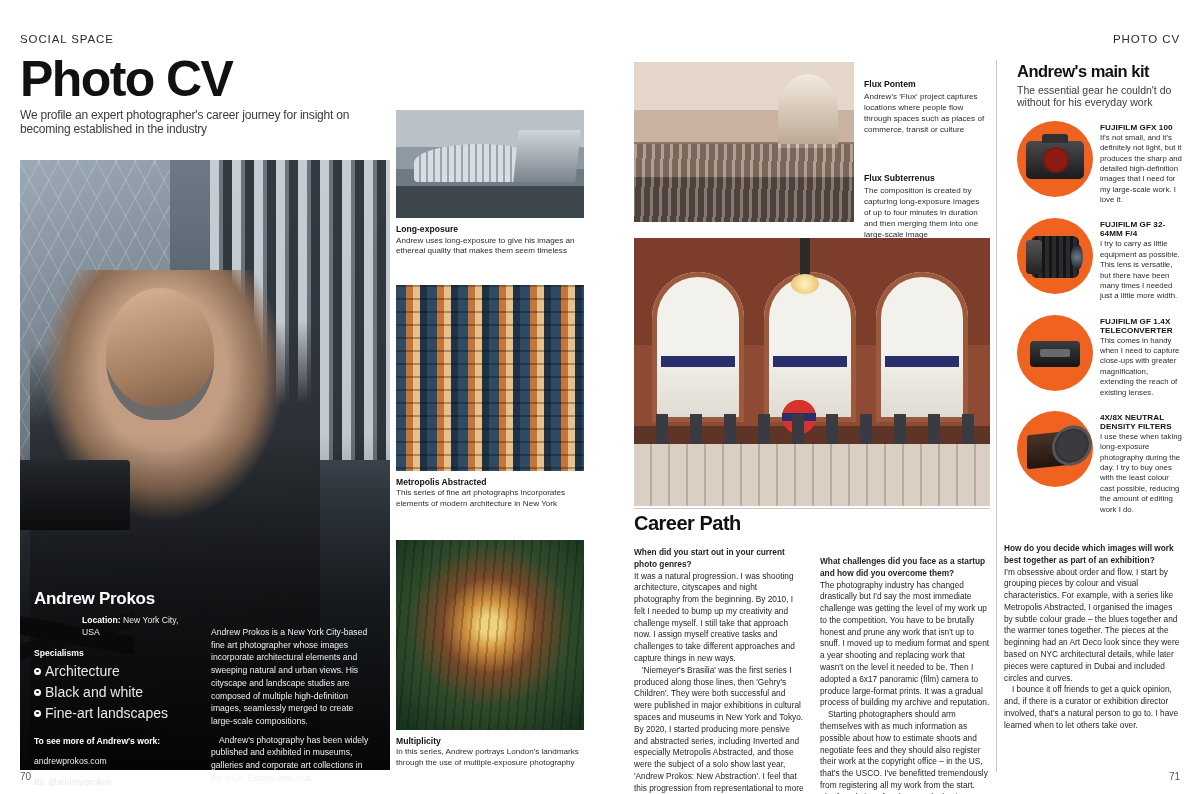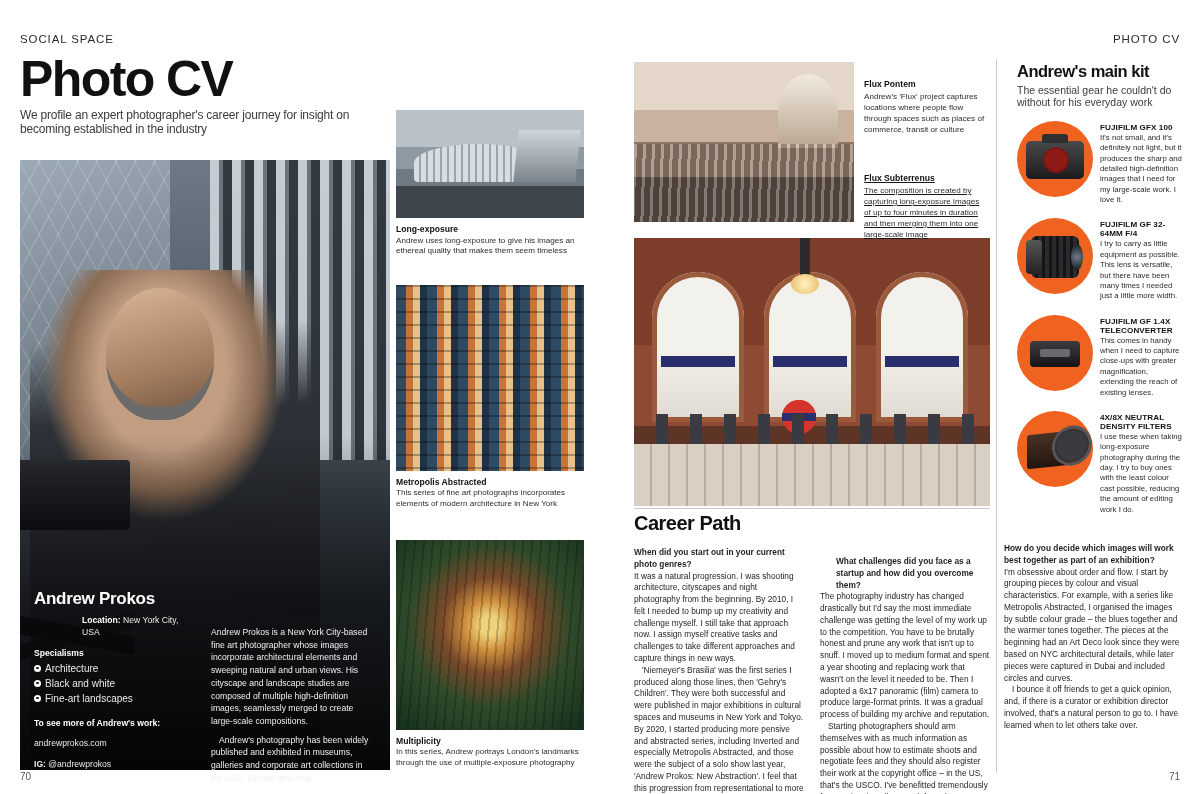--- a/index.html
+++ b/index.html
@@ -93,21 +93,21 @@
 
   
   .bio{
     position:absolute;left:34px;top:589px;width:160px;color:#fff;
   }
   .bio .name{font-size:17px;font-weight:700;letter-spacing:-.3px;margin:0 0 5px;}
   .bio .line{font-size:8.6px;line-height:1.45;margin:0 0 2px;color:#e9e9e9;padding-left:48px;}
   .bio .line b{color:#fff;}
   .bio .sub{font-size:8.6px;font-weight:700;margin:9px 0 3px;color:#fff;}
   .bio ul{list-style:none;margin:0;padding:0;}
-  .bio li{font-size:10px;line-height:1.5;color:#e9e9e9;display:flex;gap:4px;align-items:center;}
+  .bio li{font-size:14px;line-height:1.5;color:#e9e9e9;display:flex;gap:4px;align-items:center;}
   .dot{
     width:7px;height:7px;border-radius:50%;background:#fff;display:inline-block;
     flex:0 0 auto;position:relative;
   }
   .dot:after{content:"";position:absolute;left:2.4px;top:2.4px;width:2.2px;height:2.2px;background:#1a1a1a;border-radius:50%;}
   .bio .cta{font-size:8.6px;font-weight:700;margin:12px 0 2px;}
   .bio .url{font-size:8.6px;line-height:1.5;color:#e9e9e9;}
 
   .biotext{
     position:absolute;left:205px;top:620px;width:172px;color:#f0f0f0;
@@ -206,32 +206,32 @@
   }
   .img-subt .lamp:after{
     content:"";position:absolute;left:-9px;top:36px;width:28px;height:20px;border-radius:50%;
     background:radial-gradient(circle,#fff3c4,#e7b95f);
   }
 
   .colr-cap{position:absolute;left:864px;width:122px;}
   .colr-cap h4{font-size:8.6px;font-weight:700;margin:16px 0 2px;color:#111;}
   .colr-cap p{font-size:8.1px;line-height:1.36;margin:0;color:#2c2c2c;}
   #cap-pontem{top:63px;}
-  #cap-subt{top:157px;text-decoration:underline;}
+  #cap-subt{top:157px;}
 
   
   .career{position:absolute;left:634px;top:512px;width:356px;}
   .career h2{font-size:20px;font-weight:700;letter-spacing:-.5px;margin:0 0 12px;color:#111;}
   .cols2{display:flex;gap:16px;}
   .tcol{width:170px;}
   .tcol p{font-size:8.3px;line-height:1.42;margin:0;color:#1f1f1f;}
   .tcol p.q{font-weight:700;margin-top:0;}
   .tcol p.ind{text-indent:8px;}
   .tcol p+p{margin-top:0;}
-  .tcol p.gap{margin-top:9px;margin-left:16px;}
+  .tcol p.gap{margin-top:9px;}
 
   .rightcol{position:absolute;left:1004px;top:534px;width:176px;}
   .rightcol p{font-size:8.3px;line-height:1.42;margin:0;color:#1f1f1f;}
   .rightcol p.q{font-weight:700;}
   .rightcol p.gap{margin-top:9px;}
   .rightcol p.ind{text-indent:8px;}
 
   
   .vrule{position:absolute;left:996px;top:60px;width:1px;height:712px;background:#c9c9c9;}
   .hrule{position:absolute;left:634px;top:508px;width:356px;height:1px;background:#c9c9c9;}

